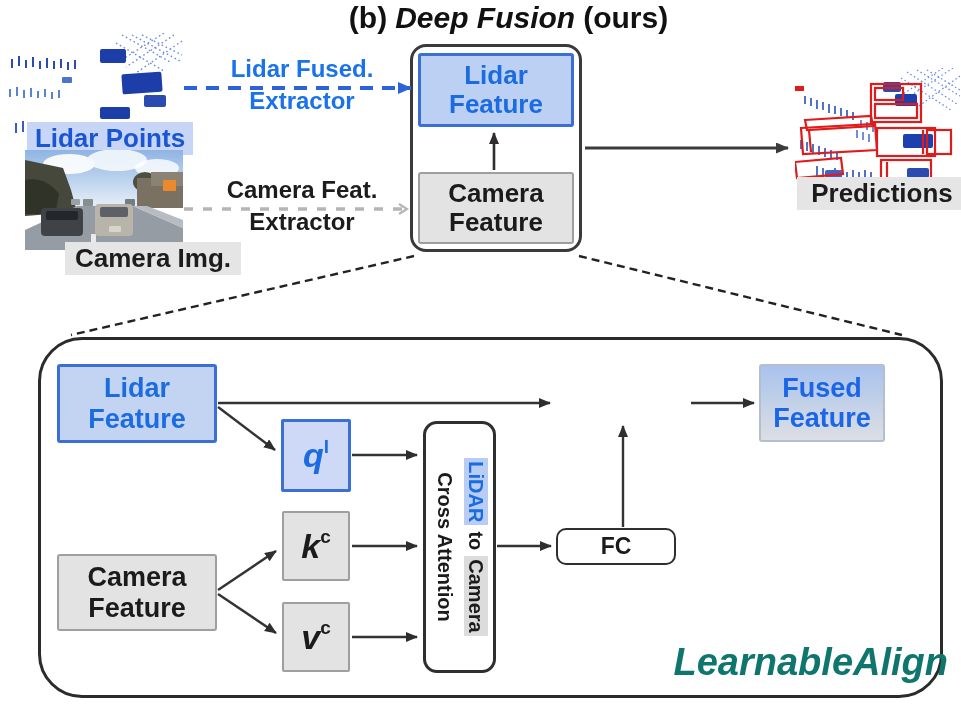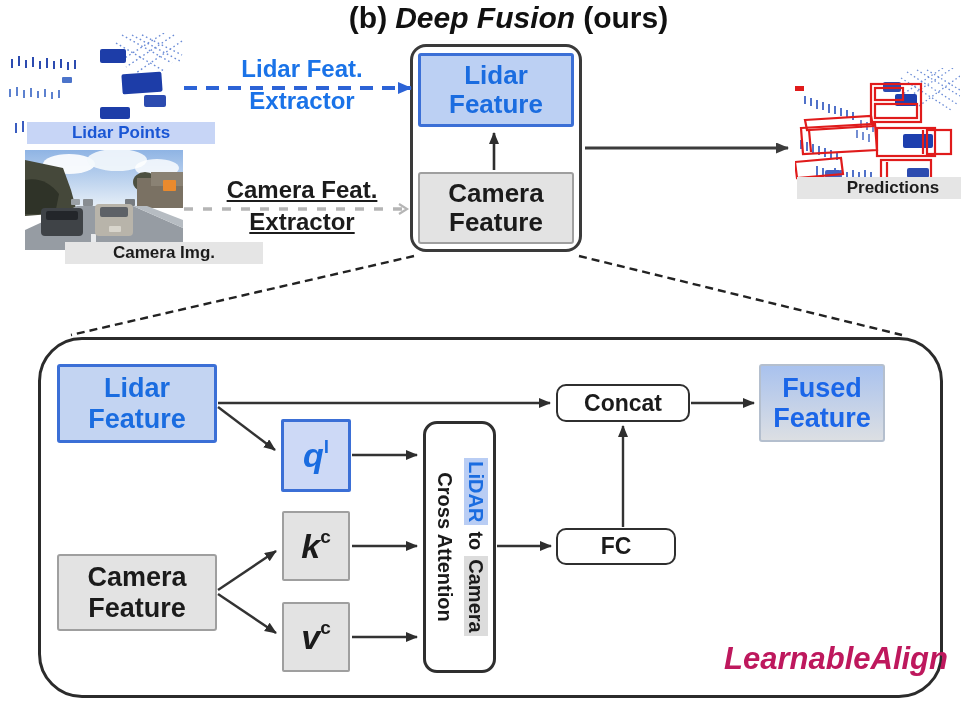--- a/index.html
+++ b/index.html
@@ -21,38 +21,38 @@
        font-style:italic;font-size:34px;box-sizing:border-box;border-radius:2px;}
   .qkv sup{font-size:19px;font-style:normal;line-height:0;margin-top:-18px;}
   .q-blue{background:#cdd9f6;border:3px solid #3b6fd6;color:#1a6ce0;}
   .kv-gray{background:#e3e3e3;border:2px solid #9f9f9f;color:#1b1b1b;}
   
   .opbox{position:absolute;display:flex;align-items:center;justify-content:center;background:#fff;
          border:2.5px solid #2f2f2f;border-radius:10px;font-weight:bold;font-size:23px;color:#1b1b1b;box-sizing:border-box;}
   
   .frame{position:absolute;background:#fff;box-sizing:border-box;}
   
-  .img-label{position:absolute;font-weight:bold;font-size:17px;text-align:center;padding:1px 16px;}
+  .img-label{position:absolute;font-weight:bold;font-size:26px;text-align:center;padding:1px 5px;}
   .lbl-blue{background:#c7d5f6;color:#1a56d4;}
   .lbl-gray{background:#e5e5e5;color:#1c1c1c;}
   
   .extr{position:absolute;width:228px;text-align:center;font-weight:bold;font-size:24px;line-height:32px;}
   .extr-lidar{color:#1a73e8;}
-  .extr-cam{color:#1c1c1c;text-decoration:underline;}
+  .extr-cam{color:#1c1c1c;}
   
   .rot-wrap{position:absolute;left:334px;top:515px;width:250px;height:64px;transform:rotate(90deg);
             text-align:center;font-weight:bold;font-size:20px;line-height:31px;color:#1b1b1b;white-space:nowrap;}
   .hl-blue{background:#b9cdf4;color:#1a6ce0;padding:1px 3px;}
   .hl-gray{background:#dcdcdc;padding:1px 3px;}
   .rot-wrap .mid{margin:0 6px;}
   
   .fused{background:linear-gradient(#a9c2ee,#dcdfe3);border:2px solid #b4bfce;color:#1b66e8;}
   
   .caption{position:absolute;left:620px;top:641px;width:300px;text-align:right;font-weight:bold;
-           font-style:italic;font-size:31px;color:#be185d;}
+           font-style:italic;font-size:38px;color:#0f766e;}
   .overlay{position:absolute;left:0;top:0;width:961px;height:720px;pointer-events:none;z-index:10;}
   .scene{position:absolute;}
 </style>
 </head>
 <body>
 
 <div id="fig">
 
   <div class="abs title serif">
     <span>(b)</span><span class="ital">Deep Fusion</span><span>(ours)</span>
@@ -101,21 +101,21 @@
     <rect x="66" y="84" width="5" height="10" fill="#e8eaec"></rect>
     <rect x="16" y="58" width="42" height="28" rx="4" fill="#3f4347"></rect>
     <rect x="21" y="61" width="32" height="9" rx="2" fill="#23262a"></rect>
     <rect x="70" y="54" width="38" height="32" rx="4" fill="#b8b4aa"></rect>
     <rect x="75" y="57" width="28" height="10" rx="2" fill="#5d6167"></rect>
     <rect x="84" y="76" width="12" height="6" rx="1" fill="#d8d5cc"></rect>
   </svg>
   <div class="img-label lbl-gray" style="left:21px;top:242px;width:166px;margin-left:44px;">Camera Img.</div>
 
   <div class="extr extr-lidar" style="left:188px;top:53px;">
-    <div>Lidar Feat.</div>
+    <div>Lidar Fused.</div>
     <div>Extractor</div>
   </div>
   <div class="extr extr-cam" style="left:188px;top:174px;">
     <div>Camera Feat.</div>
     <div>Extractor</div>
   </div>
 
   <div class="frame" style="left:410px;top:44px;width:172px;height:208px;border:3px solid #3a3a3a;border-radius:16px;"></div>
   <div class="fbox blue-f fs26" style="left:418px;top:53px;width:156px;height:74px;">
     <div>Lidar</div>
@@ -182,21 +182,20 @@
     <span>v</span>
       <sup>c</sup>
   </div>
 
   <div class="frame" style="left:423px;top:421px;width:73px;height:252px;border:3px solid #2f2f2f;border-radius:14px;"></div>
   <div class="rot-wrap">
     <div><span class="hl-blue">LiDAR</span><span class="mid">to</span><span class="hl-gray">Camera</span></div>
     <div>Cross Attention</div>
   </div>
 
-  <div class="opbox" style="left:556px;top:384px;width:134px;height:38px;">Concat</div>
   <div class="opbox" style="left:556px;top:528px;width:120px;height:37px;">FC</div>
 
   <div class="fbox fused fs27" style="left:759px;top:364px;width:126px;height:78px;">
     <div>Fused</div>
     <div>Feature</div>
   </div>
 
   <div class="caption serif">LearnableAlign</div>
 
   <svg class="overlay" viewBox="0 0 961 720">

